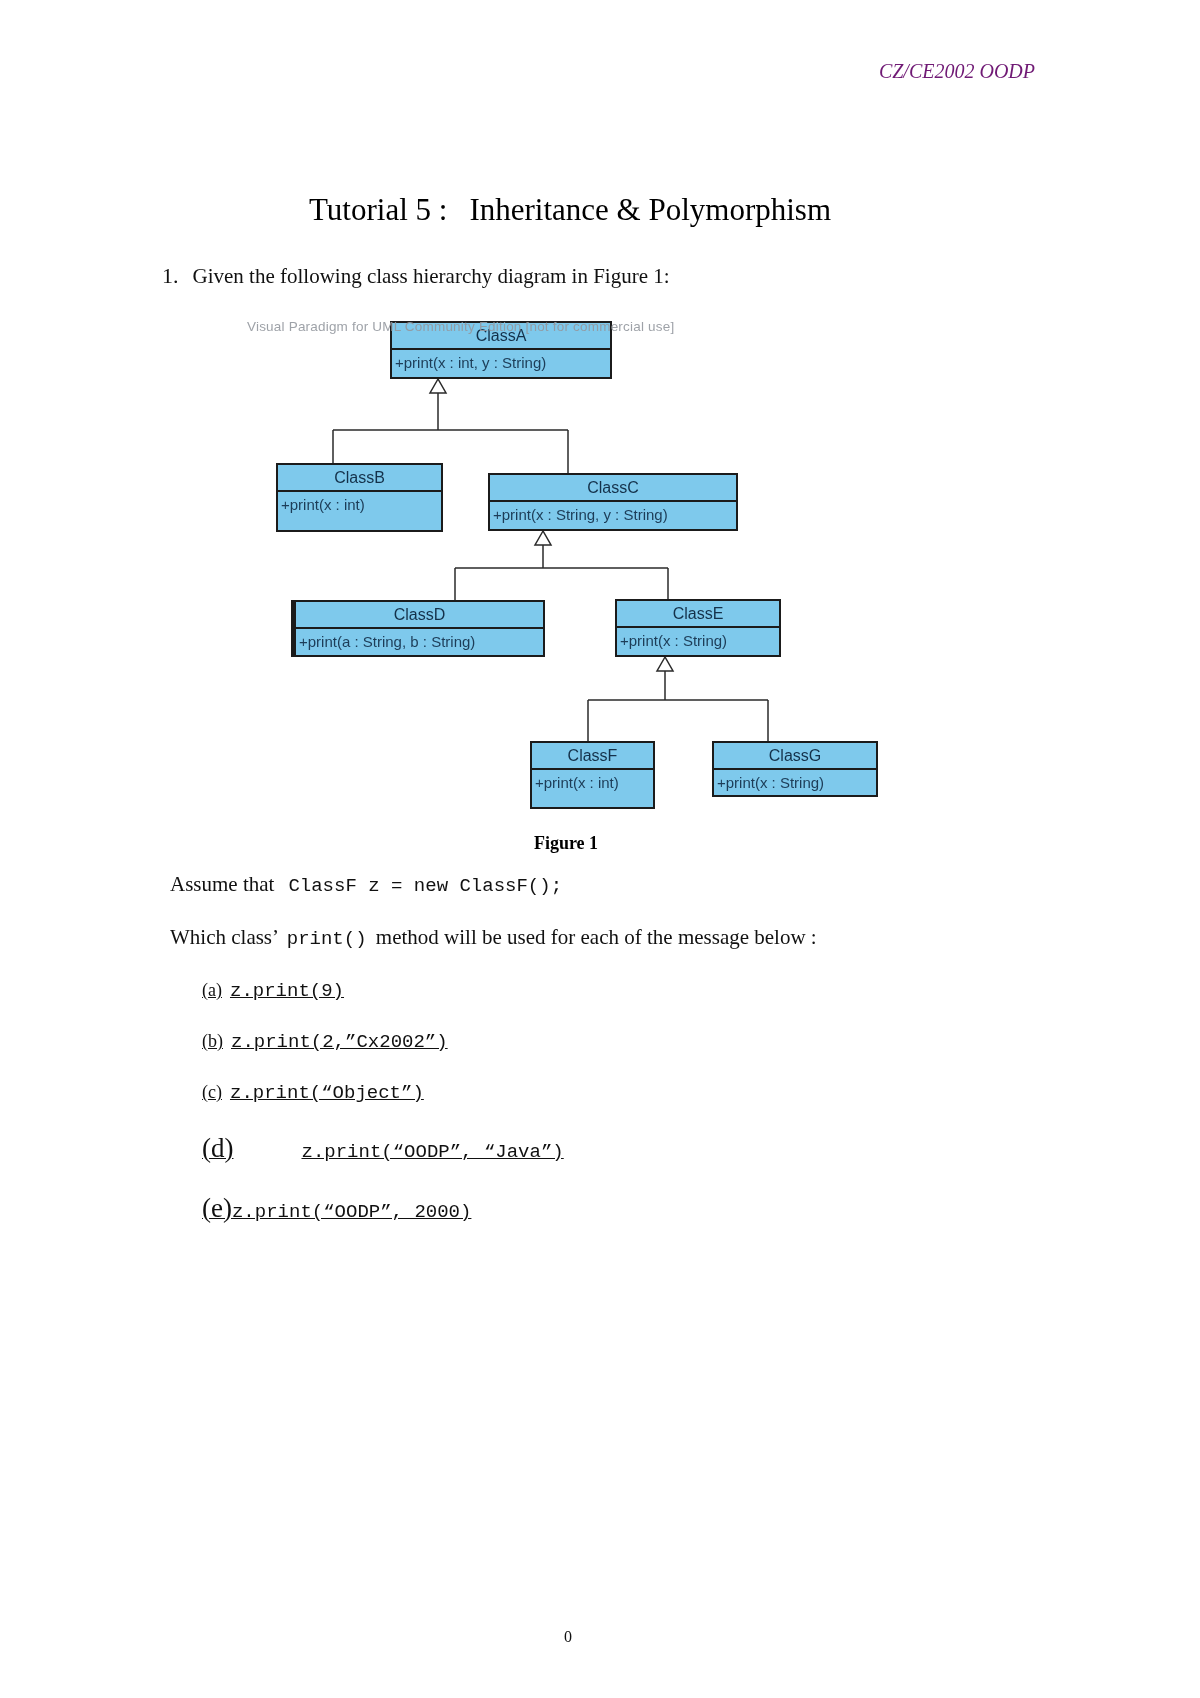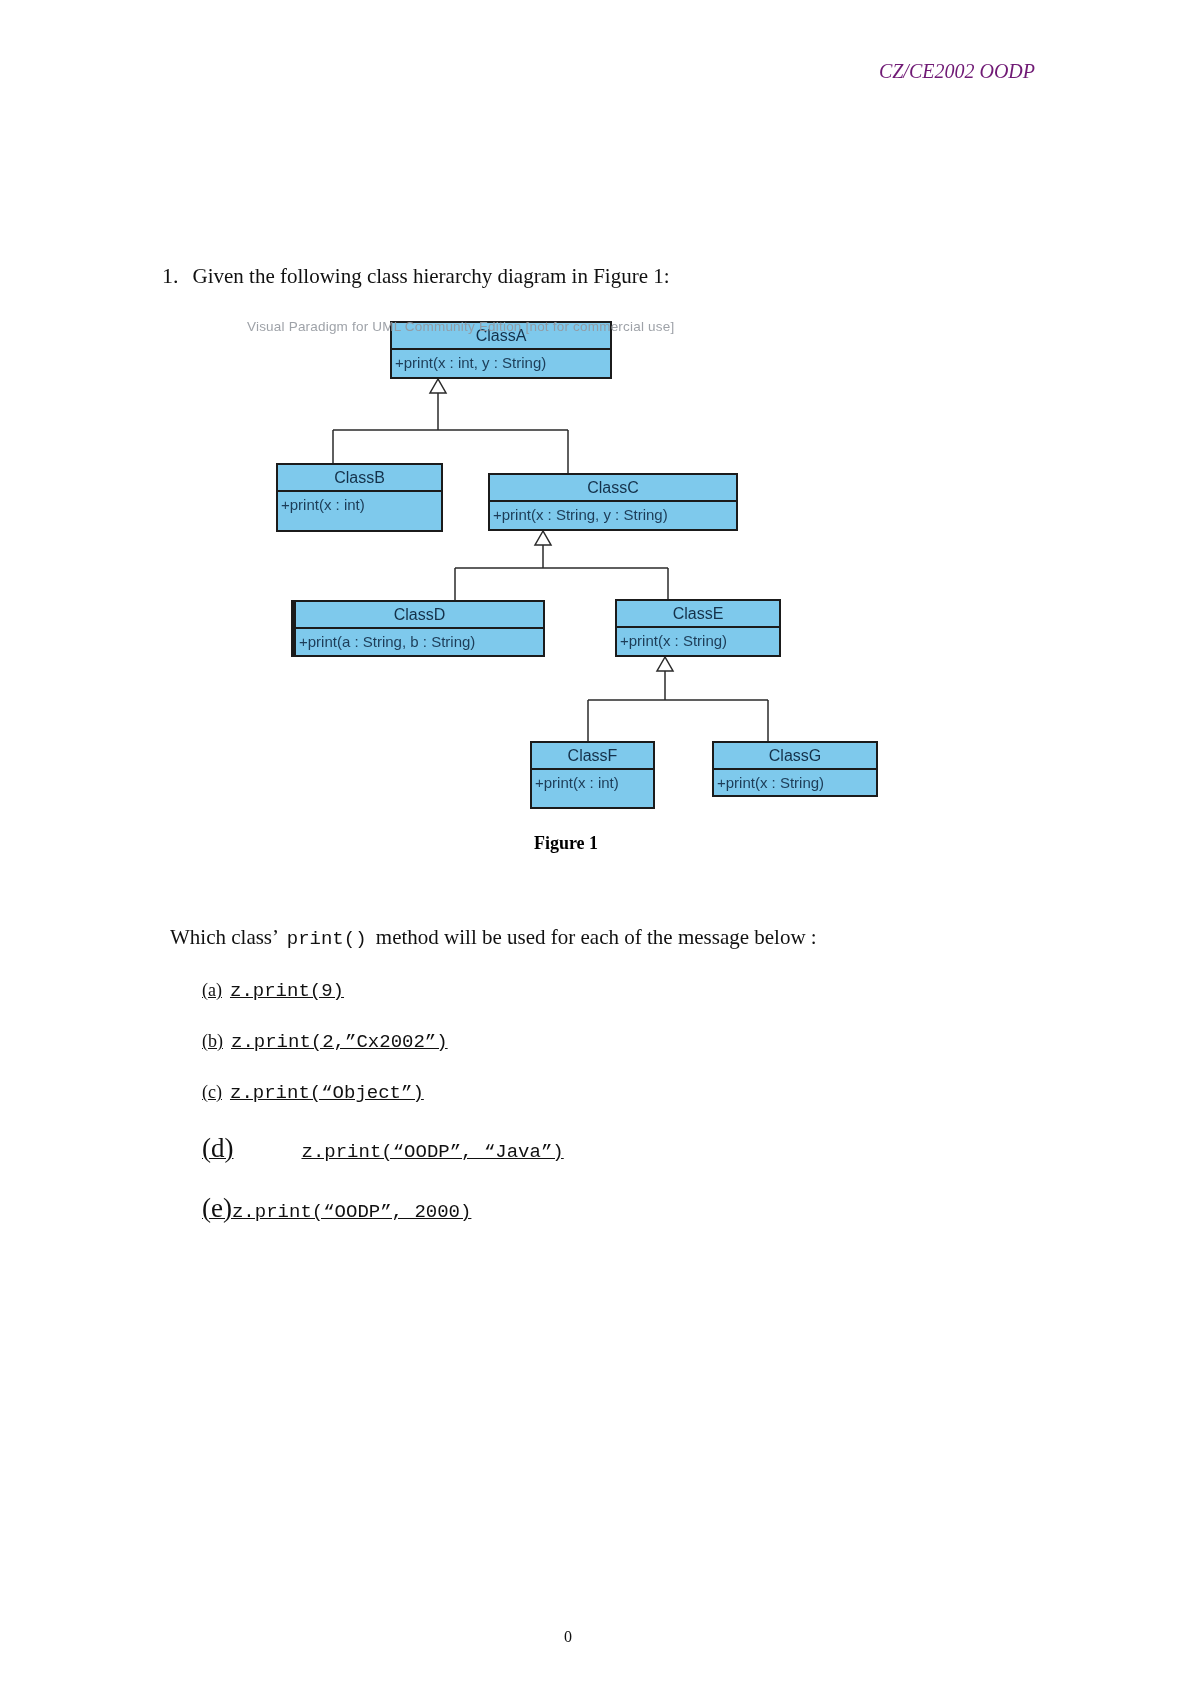--- a/index.html
+++ b/index.html
@@ -111,20 +111,23 @@
     font-size:16px;
   }
 </style>
 </head>
 <body>
 
 <div class="page">
 
   <div class="course-header">CZ/CE2002 OODP</div>
 
+  <div class="doc-title">
+    <span class="t1">Tutorial 5 :</span><span class="t2">Inheritance &amp; Polymorphism</span>
+  </div>
 
   <div class="q-line">
     <span class="q-num">1.</span><span>Given the following class hierarchy diagram in Figure 1:</span>
   </div>
 
   <div class="diagram">
 
     <svg width="1200" height="545">
 
       <polygon points="438,64 430,78 446,78" fill="#ffffff" stroke="#2a2a2a" stroke-width="1.5"></polygon>
@@ -179,20 +182,23 @@
     </div>
 
     <div class="uml-box" style="left:712px;top:426px;width:166px;height:56px;">
       <span class="name">ClassG</span>
       <span class="method">+print(x : String)</span>
     </div>
 
     <div class="figure-caption">Figure 1</div>
   </div>
 
+  <div class="assume-line">
+    <span>Assume that</span><span class="mono">ClassF z = new ClassF();</span>
+  </div>
 
   <div class="which-line">
     <span>Which class’</span>
     <span class="mono">print()</span>
     <span>method will be used for each of the message below :</span>
   </div>
 
   <div class="msg-list">
     <div class="msg-item">
       <span class="label">(a)</span><span class="mono">z.print(9)</span>

